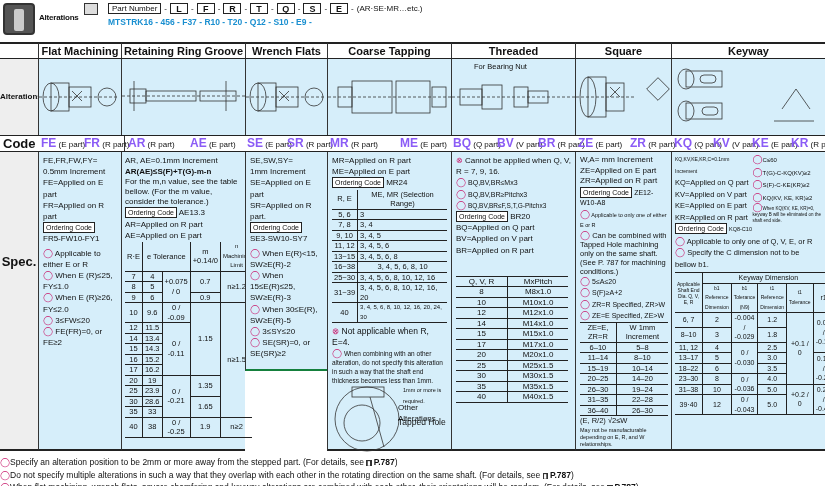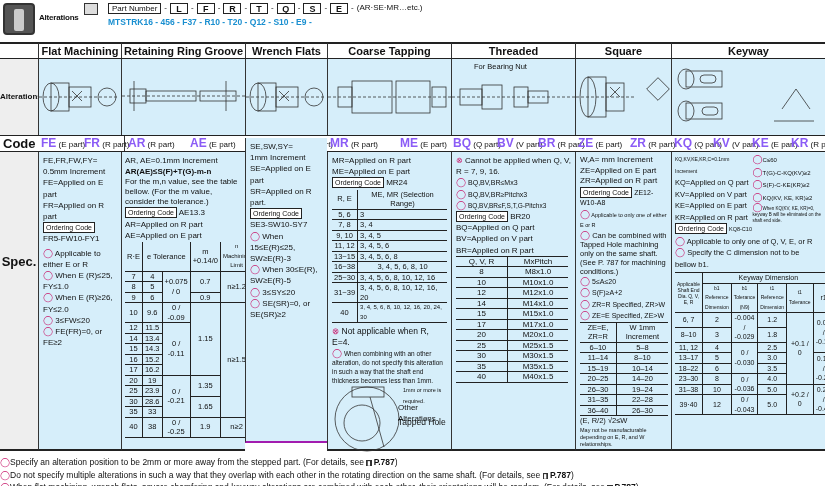--- a/index.html
+++ b/index.html
@@ -2,21 +2,21 @@
 <html><head>
 <meta charset="utf-8">
 <style>
 *{box-sizing:border-box;margin:0;padding:0}
 body{width:825px;height:486px;background:#fff;font-family:"Liberation Sans",sans-serif;color:#111;position:relative;overflow:hidden;font-size:9px;line-height:1.2}
 .hdr{position:absolute;left:0;top:0;width:825px;height:42px}
 .logo{position:absolute;left:3px;top:3px;width:32px;height:32px;background:#555;border-radius:4px;border:2px solid #333}
 .logo:after{content:"";position:absolute;left:9px;top:4px;width:10px;height:22px;background:#ccc;border-radius:2px}
 .logo-t{position:absolute;left:39px;top:13px;font-size:8px;font-weight:bold;letter-spacing:-.2px}
 .phone{position:absolute;left:84px;top:3px;width:14px;height:12px;border:1px solid #333;background:#ddd}
-.pn-row{position:absolute;left:108px;top:3px;display:flex;align-items:flex-start;gap:3px;font-size:8px}
+.pn-row{position:absolute;left:108px;top:3px;display:flex;align-items:center;gap:3px;font-size:8px}
 .pn-box{border:1px solid #222;padding:0 3px;height:11px;line-height:10px;background:#fff}
 .pn-box.b{font-weight:bold;font-size:9px;min-width:18px;text-align:center}
 .pn-ex{position:absolute;left:108px;top:17px;color:#1a8fd0;font-weight:bold;font-size:8.5px;display:flex;gap:0}
 .pn-ex span{white-space:pre}
 .tbl{position:absolute;left:0;top:42px;width:825px}
 .colh{position:absolute;top:0;height:17px;border-top:2px solid #222;border-bottom:1px solid #222;font-weight:bold;font-size:11px;text-align:center;line-height:15px;background:#fff}
 .cell{position:absolute;border-left:1px solid #333;background:#d6eefa}
 .sideh{position:absolute;left:0;background:#eee;font-weight:bold}
 .code-row{position:absolute;top:93px;height:17px;border-top:1px solid #222;border-bottom:1px solid #222;background:#fff;width:825px;left:0}
 .code-row .c{position:absolute;top:0;height:15px;line-height:15px;font-size:8px;white-space:nowrap}
@@ -277,24 +277,25 @@
             <td>40</td>
             <td class="vl">38</td>
             <td class="vl">0 / -0.25</td>
             <td class="vl">1.9</td>
             <td class="vl">n≥2</td>
           </tr>
     </tbody>
       </table>
   </div>
 
-  <div class="cell spec" style="left:245px;top:96px;width:82px;height:305px;border-bottom:2px solid #a21caf">
+  <div class="cell spec" style="left:245px;top:110px;width:82px;height:219px;border-bottom:2px solid #15803d">
     <div>SE,SW,SY=</div><div>1mm Increment</div><div>SE=Applied on E</div><div>part</div><div>SR=Applied on R</div><div>part.</div>
     <span class="oc">Ordering Code</span>
     <div>SE3-SW10-SY7</div>
+    <div style="margin-top:3px"><span class="warn">◯</span> <span>When E(R)&lt;15, SW≥E(R)-2</span></div>
     <div><span class="warn">◯</span> <span>When 15≤E(R)≤25, SW≥E(R)-3</span></div>
     <div><span class="warn">◯</span> <span>When 30≤E(R), SW≥E(R)-5</span></div>
     <div><span class="warn">◯</span> <span>3≤SY≤20</span></div>
     <div><span class="warn">◯</span> <span>SE(SR)=0, or SE(SR)≥2</span></div>
   </div>
 
   <div class="cell spec" style="left:327px;top:110px;width:124px;height:299px;border-bottom:2px solid #222">
     <div>MR=Applied on R part</div><div>ME=Applied on E part</div>
     <span class="oc">Ordering Code</span> <span>MR24</span>
     <table style="width:115px;margin-top:1px">
@@ -354,21 +355,21 @@
     <div style="position:absolute;left:70px;top:265px;font-size:8.5px">Tapped Hole</div>
   </div>
 
   <div class="cell spec" style="left:451px;top:110px;width:124px;height:299px;border-bottom:2px solid #222">
     <div><span class="x">⊗</span> <span>Cannot be applied when Q, V, R = 7, 9, 16.</span></div>
     <div style="font-size:7px"><span class="warn">◯</span> <span>BQ,BV,BR≤Mx3</span></div>
     <div style="font-size:7px"><span class="warn">◯</span> <span>BQ,BV,BR≥Pitchx3</span></div>
     <div style="font-size:6.5px"><span class="warn">◯</span> <span>BQ,BV,BR≤F,S,T,G-Pitchx3</span></div>
     <span class="oc">Ordering Code</span> <span>BR20</span>
     <div>BQ=Applied on Q part</div><div>BV=Applied on V part</div><div>BR=Applied on R part</div>
-    <table style="width:112px;margin-top:0;border-top:1px solid #222;font-size:8px">
+    <table style="width:112px;margin-top:20px;border-top:1px solid #222;font-size:8px">
       <tbody>
           <tr>
             <th>Q, V, R</th>
             <th class="vl">MxPitch</th>
           </tr>
       <tr>
             <td>8</td>
             <td class="vl">M8x1.0</td>
           </tr>
       <tr>

